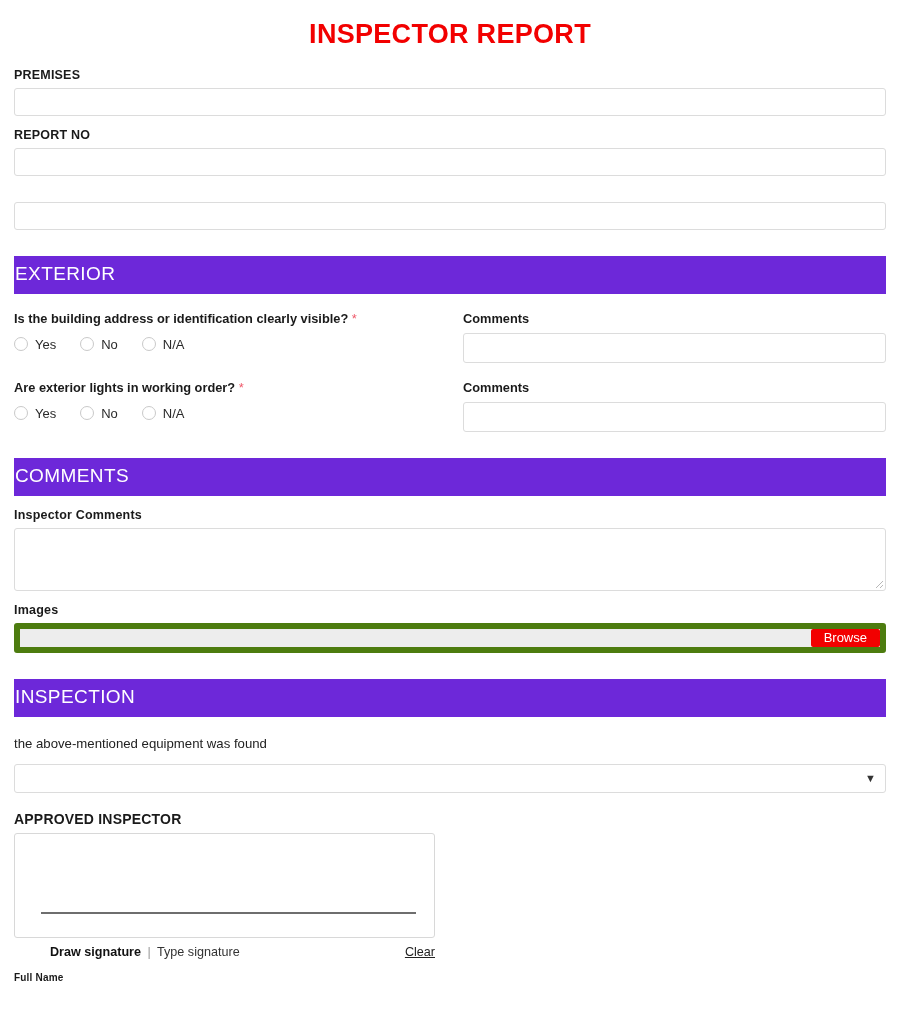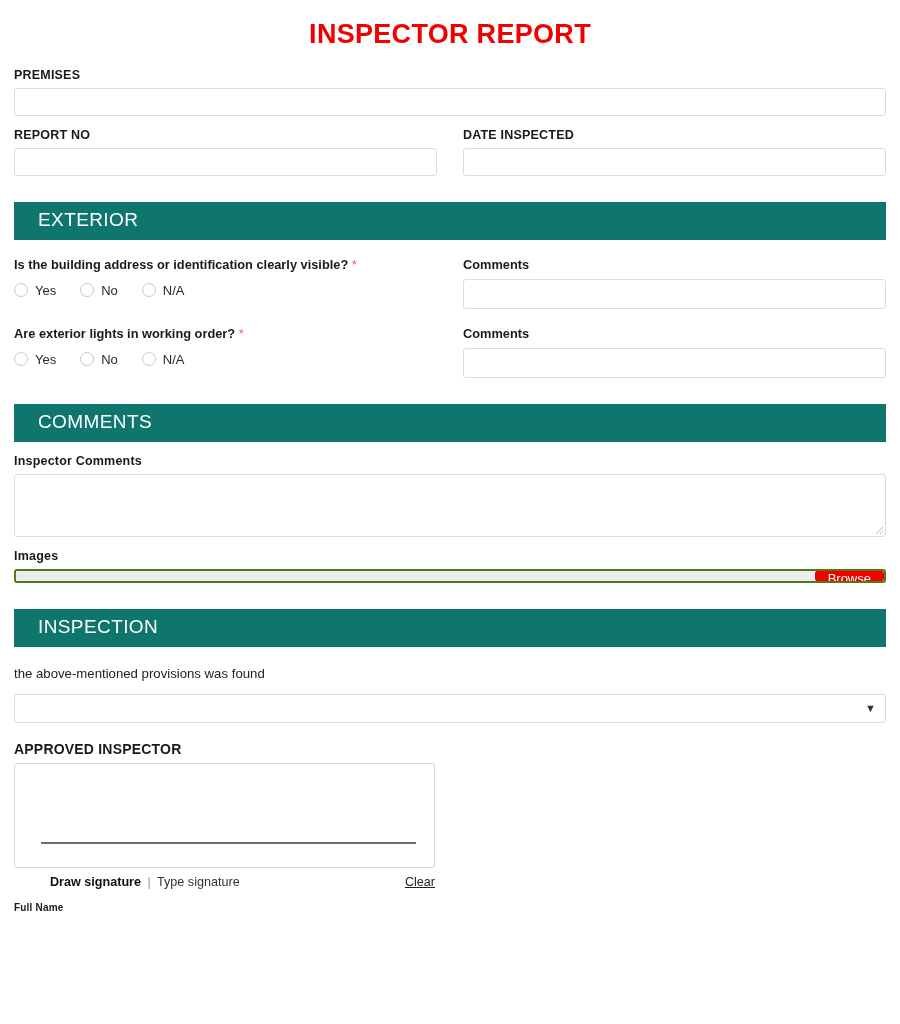--- a/index.html
+++ b/index.html
@@ -52,31 +52,32 @@
     font-family: "Liberation Sans", sans-serif;
     font-size: 13px;
     color: #222;
     padding: 2px 8px;
     outline: none;
   }
   .row-2 {
     display: flex;
     gap: 26px;
     margin-top: 12px;
+    flex-direction: column;
   }
   .row-2 > .col { flex: 1 1 0; min-width: 0; }
 
   
   .section-bar {
-    background: #0f766e;
+    background: #6d28d9;
     color: #ffffff;
     font-size: 19px;
     font-weight: normal;
     letter-spacing: 0.4px;
-    padding: 7px 12px 9px 24px;
+    padding: 7px 12px 9px 1px;
     margin-top: 26px;
     height: 38px;
     display: flex;
     align-items: center;
   }
 
   
   .question-row {
     display: flex;
     gap: 26px;
@@ -165,24 +166,24 @@
     bottom: 2px;
     width: 12px;
     height: 12px;
     pointer-events: none;
   }
 
   
   .file-row {
     display: flex;
     margin-top: 6px;
-    border: 2px solid #4d7c0f;
+    border: 6px solid #4d7c0f;
     border-radius: 3px;
     overflow: hidden;
-    height: 14px;
+    height: 30px;
   }
   .file-fake {
     flex: 1 1 auto;
     background: #ededed;
     height: 100%;
   }
   .browse-btn {
     flex: 0 0 auto;
     background: #f20000;
     color: #ffffff;
@@ -295,21 +296,20 @@
     <label class="field-label">PREMISES</label>
     <input class="text-input" type="text" value="" style="">
   </div>
 
   <div class="row-2">
     <div class="col">
       <label class="field-label">REPORT NO</label>
       <input class="text-input" type="text" value="" style="">
     </div>
     <div class="col">
-      <label class="field-label">DATE INSPECTED</label>
       <input class="text-input" type="text" value="" style="">
     </div>
   </div>
 
   <div class="section-bar">
     <span>EXTERIOR</span>
   </div>
 
   <div class="question-row">
     <div class="question-col">
@@ -384,21 +384,21 @@
     <div class="file-row">
       <div class="file-fake"></div>
       <button class="browse-btn" type="button">Browse</button>
     </div>
   </div>
 
   <div class="section-bar">
     <span>INSPECTION</span>
   </div>
 
-  <div class="plain-text">the above-mentioned provisions was found</div>
+  <div class="plain-text">the above-mentioned equipment was found</div>
 
   <div class="select-wrap">
     <select class="styled-select">
       <option></option>
     </select>
     <span class="select-chevron">▼</span>
   </div>
 
 
   <label class="sig-label">APPROVED INSPECTOR</label>

